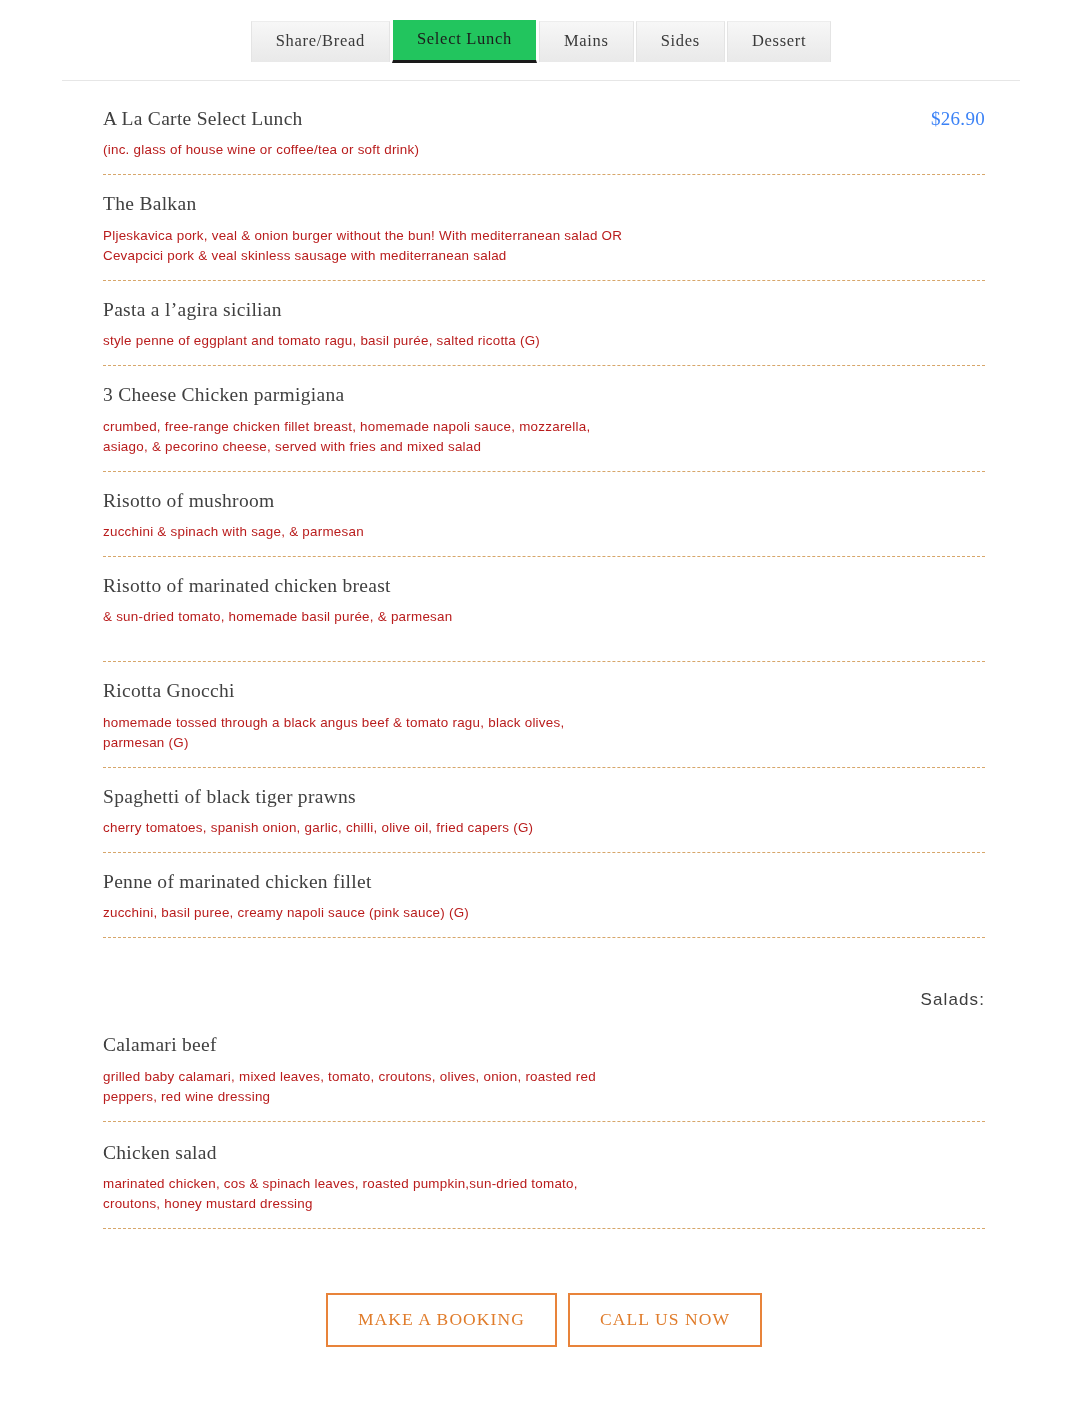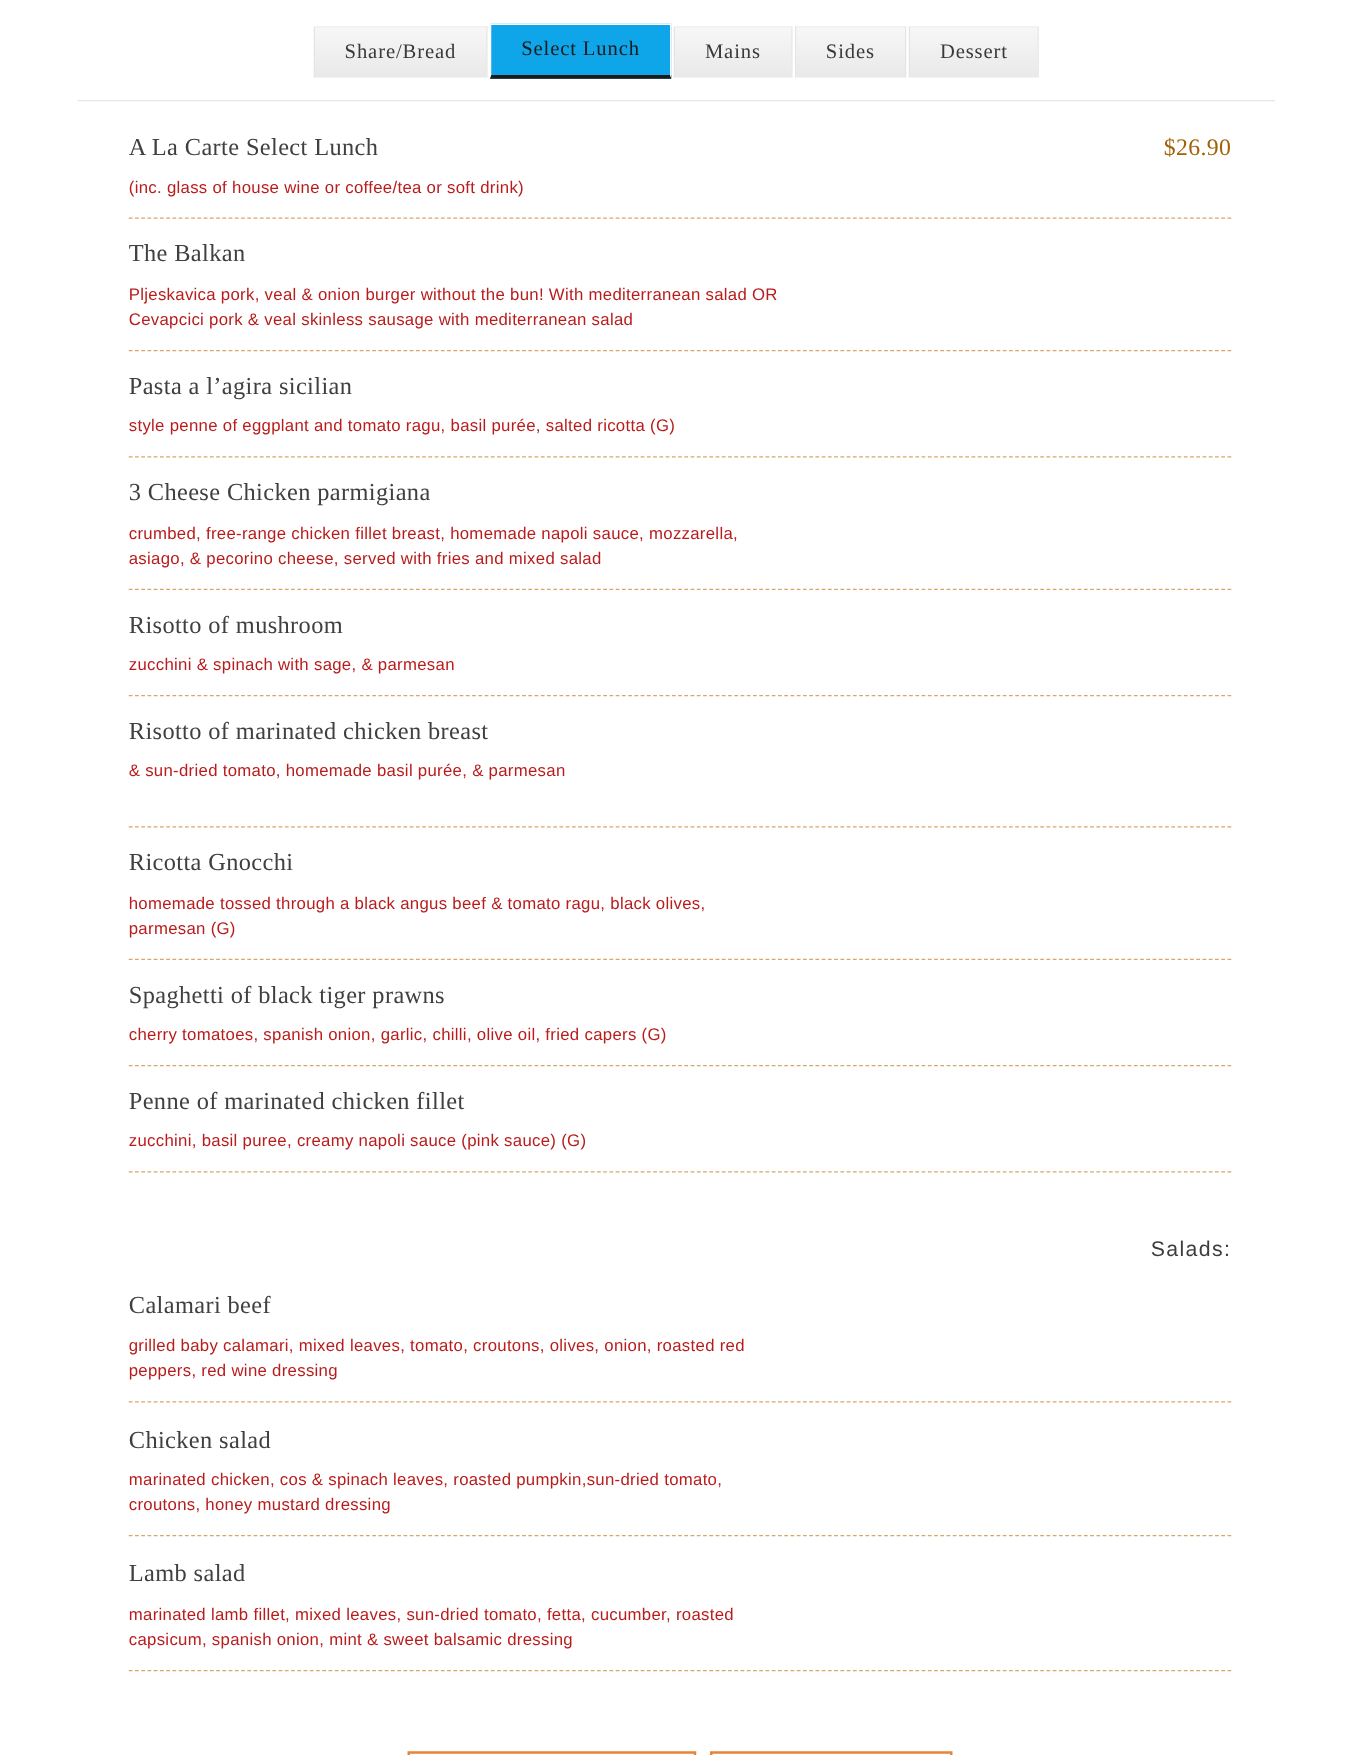--- a/index.html
+++ b/index.html
@@ -48,21 +48,21 @@
     background: linear-gradient(to bottom, #f7f7f7 0%, #efefef 55%, #e9e9e9 100%);
     border-left: 1px solid #e4e4e4;
     border-right: 1px solid #e4e4e4;
     border-top: 1px solid #ededed;
     cursor: pointer;
     white-space: nowrap;
     line-height: 1;
     user-select: none;
   }
   .tab.active {
-    background: #0ea5e9;
+    background: #22c55e;
     color: #1c1c1c;
     border-left: 1px solid #ffffff;
     border-right: 1px solid #ffffff;
     border-top: 1px solid #ffffff;
     border-bottom: 3px solid #1a1a1a;
     padding-bottom: 12px;
     margin-bottom: -1px;
     position: relative;
     z-index: 3;
   }
@@ -85,21 +85,21 @@
     font-family: "Liberation Serif", serif;
     font-size: 19.5px;
     color: #404040;
     letter-spacing: 0.3px;
     line-height: 1.25;
     font-weight: 400;
   }
   .item-price {
     font-family: "Liberation Serif", serif;
     font-size: 19px;
-    color: #a16207;
+    color: #3b82f6;
     letter-spacing: 0.3px;
     white-space: nowrap;
     text-align: right;
   }
   .item-desc {
     font-size: 13.4px;
     color: #b91c1c;
     line-height: 20px;
     letter-spacing: 0.25px;
     margin-top: 9px;
@@ -271,30 +271,20 @@
         <div class="item">
           <div class="item-head">
             <div class="item-title">Chicken salad</div>
           </div>
           <div class="item-desc">
             <div>marinated chicken, cos &amp; spinach leaves, roasted pumpkin,sun-dried tomato,</div>
             <div>croutons, honey mustard dressing</div>
           </div>
           <hr class="divider">
         </div>
-        <div class="item">
-          <div class="item-head">
-            <div class="item-title">Lamb salad</div>
-          </div>
-          <div class="item-desc">
-            <div>marinated lamb fillet, mixed leaves, sun-dried tomato, fetta, cucumber, roasted</div>
-            <div>capsicum, spanish onion, mint &amp; sweet balsamic dressing</div>
-          </div>
-          <hr class="divider">
-        </div>
       </div>
   </div>
 
   <div class="actions">
     <button class="btn">MAKE A BOOKING</button>
     <button class="btn">CALL US NOW</button>
   </div>
 
 </div>
 

